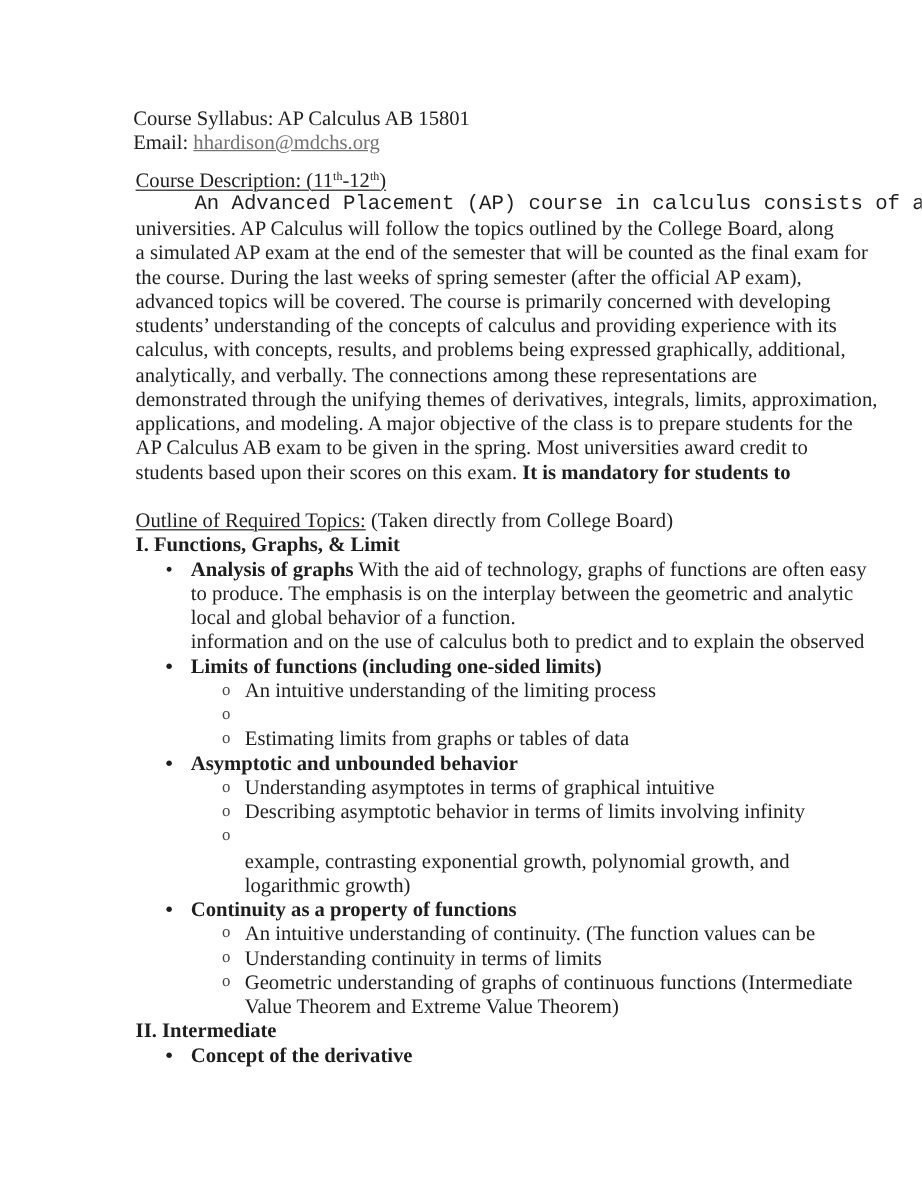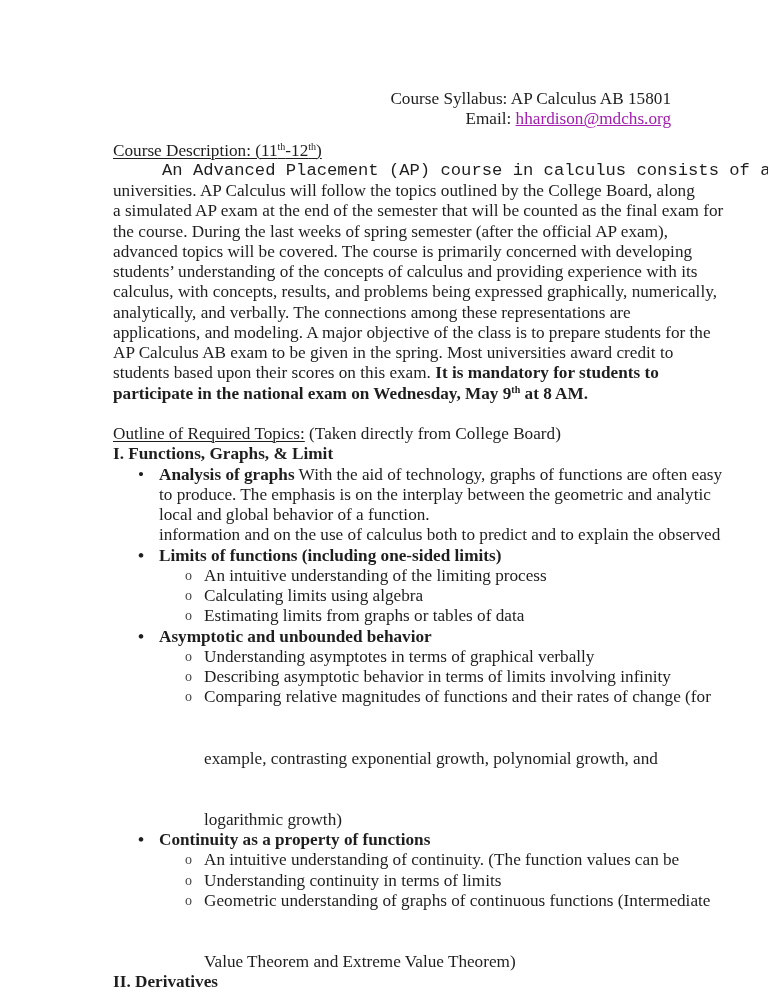--- a/index.html
+++ b/index.html
@@ -2,34 +2,34 @@
 <html><head>
 <meta charset="utf-8">
 <style>
   html, body { margin: 0; padding: 0; background: #ffffff; }
   body {
     width: 768px; height: 994px; overflow: hidden; position: relative;
     font-family: "Liberation Serif", "DejaVu Serif", serif;
     font-size: 17.2px; color: #1e1e1e; line-height: 20.25px;
   }
   .page { position: absolute; left: 113px; top: 89px; width: 560px; }
-  .center { text-align: right; width: 560px; margin-left: -2px; }
+  .center { text-align: left; width: 560px; margin-left: -2px; }
   .line { white-space: nowrap; height: 20.25px; }
   .gap { height: 20.25px; }
   .u { text-decoration: underline; text-decoration-thickness: 1px; text-underline-offset: 2px; text-align: center; }
   .b { font-weight: bold; }
-  a.link { color: #a21caf; text-decoration: underline; }
+  a.link { color: #737373; text-decoration: underline; }
   sup { font-size: 10px; line-height: 0; vertical-align: 6px; }
   .indent-first { padding-left: 49px; font-family: Liberation Mono, monospace; }
   .lvl1 { position: relative; padding-left: 46px; }
   .lvl1 .bul { position: absolute; left: 25px; top: 0; }
   .lvl1-cont { padding-left: 46px; }
   .lvl2 { position: relative; padding-left: 91px; }
   .lvl2 .bul2 { position: absolute; left: 72px; top: 0; font-size: 14px; color: #444; }
-  .lvl2-cont { padding-left: 91px; margin-top: 41px; }
+  .lvl2-cont { padding-left: 91px; }
 </style>
 </head>
 <body>
 
 <div class="page">
 
   <div class="center line">Course Syllabus:  AP Calculus AB 15801</div>
   <div class="center line">
     <span>Email:  </span><a class="link" href="mailto:hhardison@mdchs.org">hhardison@mdchs.org</a>
   </div>
@@ -38,51 +38,51 @@
   <div class="line">
     <span class="u"><span>Course Description:</span><span> (11</span><sup>th</sup><span>-12</span><sup>th</sup><span>)</span></span>
   </div>
   <div>
     <div class="line indent-first">An Advanced Placement (AP) course in calculus consists of a full high school</div>
     <div class="line">universities.  AP Calculus will follow the topics outlined by the College Board, along</div>
     <div class="line">a simulated AP exam at the end of the semester that will be counted as the final exam for</div>
     <div class="line">the course.  During the last weeks of spring semester (after the official AP exam),</div>
     <div class="line">advanced topics will be covered.  The course is primarily concerned with developing</div>
     <div class="line">students’ understanding of the concepts of calculus and providing experience with its</div>
-    <div class="line">calculus, with concepts, results, and problems being expressed graphically, numerically,</div>
+    <div class="line">calculus, with concepts, results, and problems being expressed graphically, additional,</div>
     <div class="line">analytically, and verbally.  The connections among these representations are</div>
+    <div class="line">demonstrated through the unifying themes of derivatives, integrals, limits, approximation,</div>
     <div class="line">applications, and modeling.  A major objective of the class is to prepare students for the</div>
     <div class="line">AP Calculus AB exam to be given in the spring.  Most universities award credit to</div>
     <div class="line"><span>students based upon their scores on this exam.  </span><span class="b">It is mandatory for students to</span></div>
-    <div class="line b"><span>participate in the national exam on Wednesday, May 9</span><sup>th</sup><span> at 8 AM.</span></div>
   </div>
   <div class="gap"></div>
 
   <div class="line"><span class="u">Outline of Required Topics:</span><span> (Taken directly from College Board)</span></div>
 
   <div class="line b">I.  Functions, Graphs, &amp; Limit</div>
 
   <div class="line lvl1"><span class="bul">•</span><span class="b">Analysis of graphs</span><span> With the aid of technology, graphs of functions are often easy</span></div>
   <div class="line lvl1-cont">to produce.  The emphasis is on the interplay between the geometric and analytic</div>
   <div class="line lvl1-cont">local and global behavior of a function.</div>
   <div class="line lvl1-cont">information and on the use of calculus both to predict and to explain the observed</div>
 
   <div class="line lvl1 b"><span class="bul">•</span><span>Limits of functions (including one-sided limits)</span></div>
   <div class="line lvl2"><span class="bul2">o</span><span>An intuitive understanding of the limiting process</span></div>
-  <div class="line lvl2"><span class="bul2">o</span><span>Calculating limits using algebra</span></div>
+  <div class="line lvl2"><span class="bul2">o</span></div>
   <div class="line lvl2"><span class="bul2">o</span><span>Estimating limits from graphs or tables of data</span></div>
 
   <div class="line lvl1 b"><span class="bul">•</span><span>Asymptotic and unbounded behavior</span></div>
-  <div class="line lvl2"><span class="bul2">o</span><span>Understanding asymptotes in terms of graphical verbally</span></div>
+  <div class="line lvl2"><span class="bul2">o</span><span>Understanding asymptotes in terms of graphical intuitive</span></div>
   <div class="line lvl2"><span class="bul2">o</span><span>Describing asymptotic behavior in terms of limits involving infinity</span></div>
-  <div class="line lvl2"><span class="bul2">o</span><span>Comparing relative magnitudes of functions and their rates of change (for</span></div>
+  <div class="line lvl2"><span class="bul2">o</span></div>
   <div class="line lvl2-cont">example, contrasting exponential growth, polynomial growth, and</div>
   <div class="line lvl2-cont">logarithmic growth)</div>
 
   <div class="line lvl1 b"><span class="bul">•</span><span>Continuity as a property of functions</span></div>
   <div class="line lvl2"><span class="bul2">o</span><span>An intuitive understanding of continuity.  (The function values can be</span></div>
   <div class="line lvl2"><span class="bul2">o</span><span>Understanding continuity in terms of limits</span></div>
   <div class="line lvl2"><span class="bul2">o</span><span>Geometric understanding of graphs of continuous functions (Intermediate</span></div>
   <div class="line lvl2-cont">Value Theorem and Extreme Value Theorem)</div>
 
-  <div class="line b">II. Derivatives</div>
+  <div class="line b">II. Intermediate</div>
   <div class="line lvl1 b"><span class="bul">•</span><span>Concept of the derivative</span></div>
 </div>
 
 </body></html>

